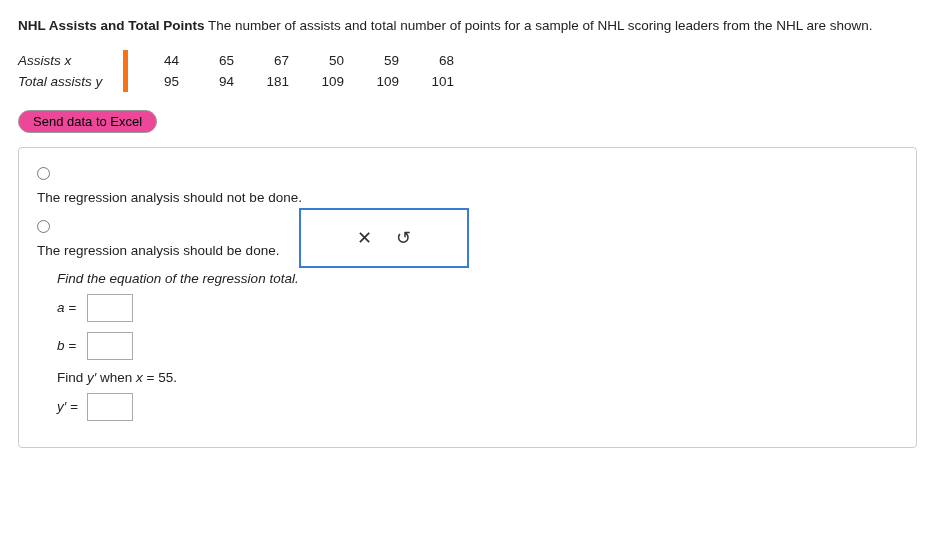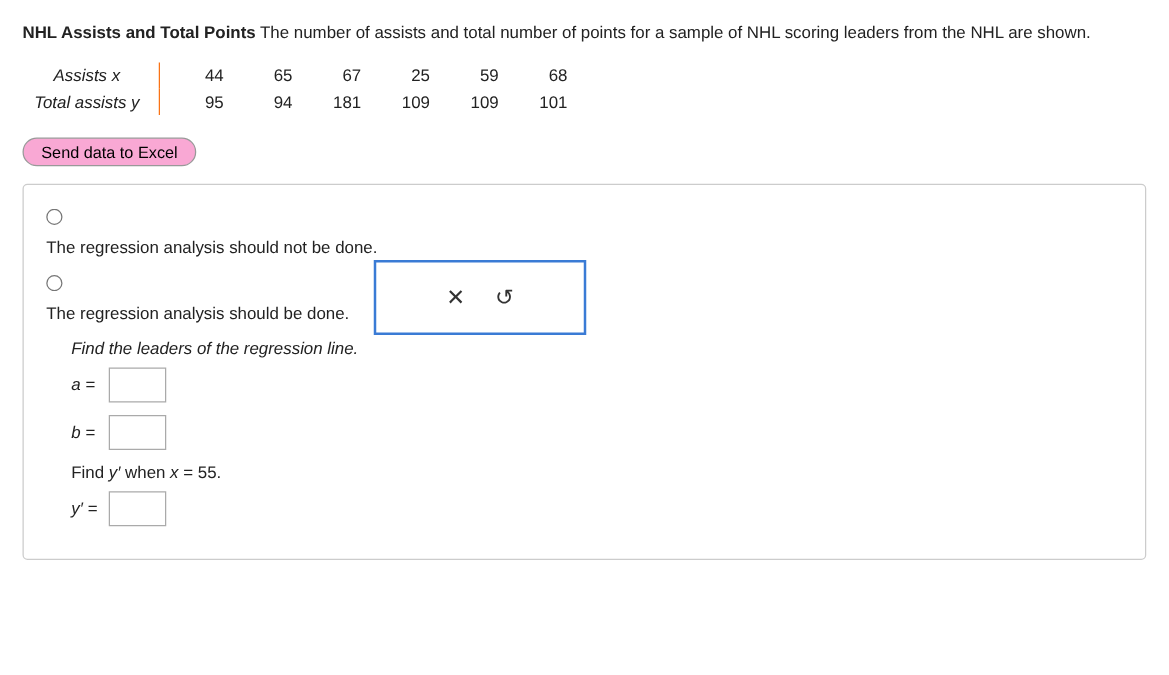--- a/index.html
+++ b/index.html
@@ -33,23 +33,23 @@
     .data-row {
       display: flex;
       align-items: center;
       font-size: 13.5px;
     }
 
     .data-row-label {
       width: 110px;
       font-style: italic;
       padding: 3px 0;
-      border-right: 1px solid #f97316;
+      border-right: 5px solid #f97316;
       padding-right: 6px;
-      text-align: center;
+      text-align: left;
     }
 
     .data-row-label em {
       font-style: italic;
     }
 
     .data-cells {
       display: flex;
       gap: 0;
     }
@@ -61,21 +61,21 @@
       font-size: 13.5px;
     }
 
     .send-excel-btn {
       display: inline-block;
       border: 1px solid #999;
       border-radius: 12px;
       padding: 3px 14px;
       font-size: 13px;
       cursor: pointer;
-      background: #f9a8d4;
+      background: #ec4899;
       margin-top: 6px;
       margin-bottom: 4px;
     }
 
     .main-box {
       border: 1px solid #ccc;
       border-radius: 4px;
       padding: 16px 18px;
       margin-top: 10px;
       position: relative;
@@ -181,21 +181,21 @@
 
 <div class="data-table-container">
   <div class="data-row">
     <div class="data-row-label">
       <em>Assists x</em>
     </div>
     <div class="data-cells">
       <div class="data-cell">44</div>
       <div class="data-cell">65</div>
       <div class="data-cell">67</div>
-      <div class="data-cell">25</div>
+      <div class="data-cell">50</div>
       <div class="data-cell">59</div>
       <div class="data-cell">68</div>
     </div>
   </div>
   <div class="data-row">
     <div class="data-row-label">
       <em>Total assists y</em>
     </div>
     <div class="data-cells">
       <div class="data-cell">95</div>
@@ -224,21 +224,21 @@
     <input type="radio" name="regression" id="opt2" style="">
     <label for="opt2">The regression analysis should be done.</label>
   </div>
 
   <div class="modal-overlay">
     <span class="modal-x">✕</span>
     <span class="modal-undo">↺</span>
   </div>
 
   <div class="sub-section">
-    <div class="equation-label">Find the leaders of the regression line.</div>
+    <div class="equation-label">Find the equation of the regression total.</div>
 
 
     <div class="input-row">
       <label><em>a</em> =</label>
       <input type="text" class="input-box" value="" style="">
     </div>
 
     <div class="input-row">
       <label><em>b</em> =</label>
       <input type="text" class="input-box" value="" style="">

